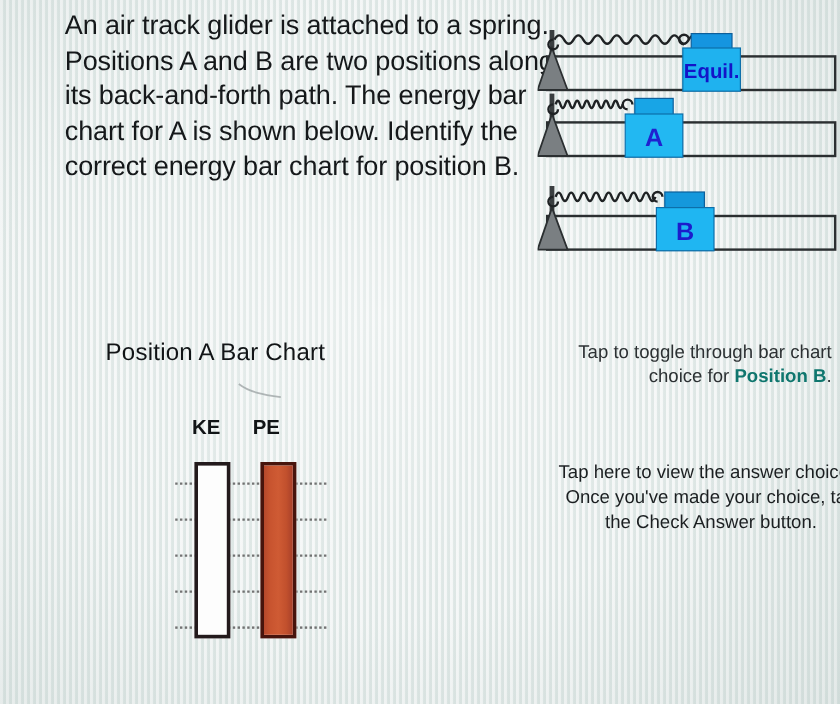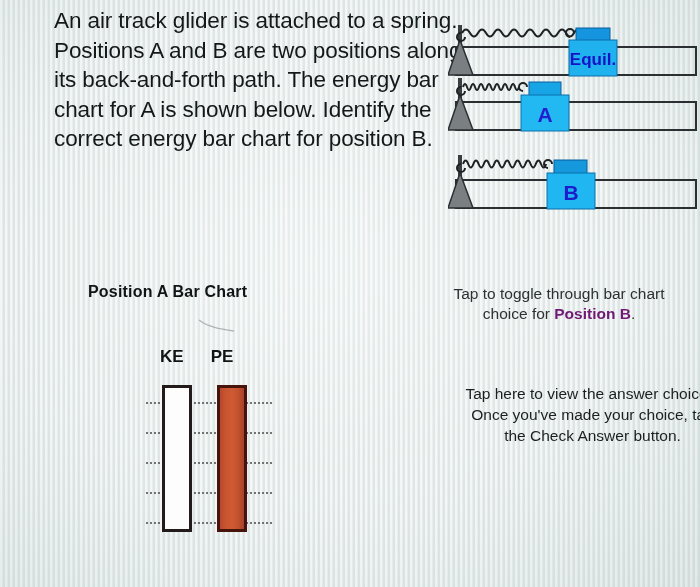--- a/index.html
+++ b/index.html
@@ -57,22 +57,22 @@
     height: 68px;
   }
   #track-equil { left: 448px; top: 20px; }
   #track-a     { left: 448px; top: 70px; }
   #track-b     { left: 448px; top: 147px; }
 
   
   #bar-chart-title {
     left: 88px;
     top: 283px;
-    font-size: 16px;
-    font-weight: bold;
+    font-size: 20px;
+    font-weight: normal;
     color: #111416;
     letter-spacing: 0.2px;
   }
   #pencil-mark {
     left: 198px;
     top: 318px;
     width: 40px;
     height: 14px;
   }
   #axis-labels {
@@ -118,26 +118,26 @@
     bottom: 0;
     width: 100%;
     background: linear-gradient(90deg, #b5482b 0%, #c8542f 22%, #cf5b34 50%, #c1502d 78%, #a8402a 100%);
   }
 
   
   #toggle-hint {
     left: 425px;
     top: 284px;
     width: 268px;
-    text-align: center;
+    text-align: right;
     font-size: 15.5px;
     line-height: 20px;
     color: #2c3133;
   }
-  #toggle-hint b { color: #701a75; }
+  #toggle-hint b { color: #0f766e; }
   #answer-hint {
     left: 460px;
     top: 383px;
     width: 265px;
     text-align: center;
     font-size: 15.5px;
     line-height: 21px;
     color: #1b1f21;
   }
 </style>

